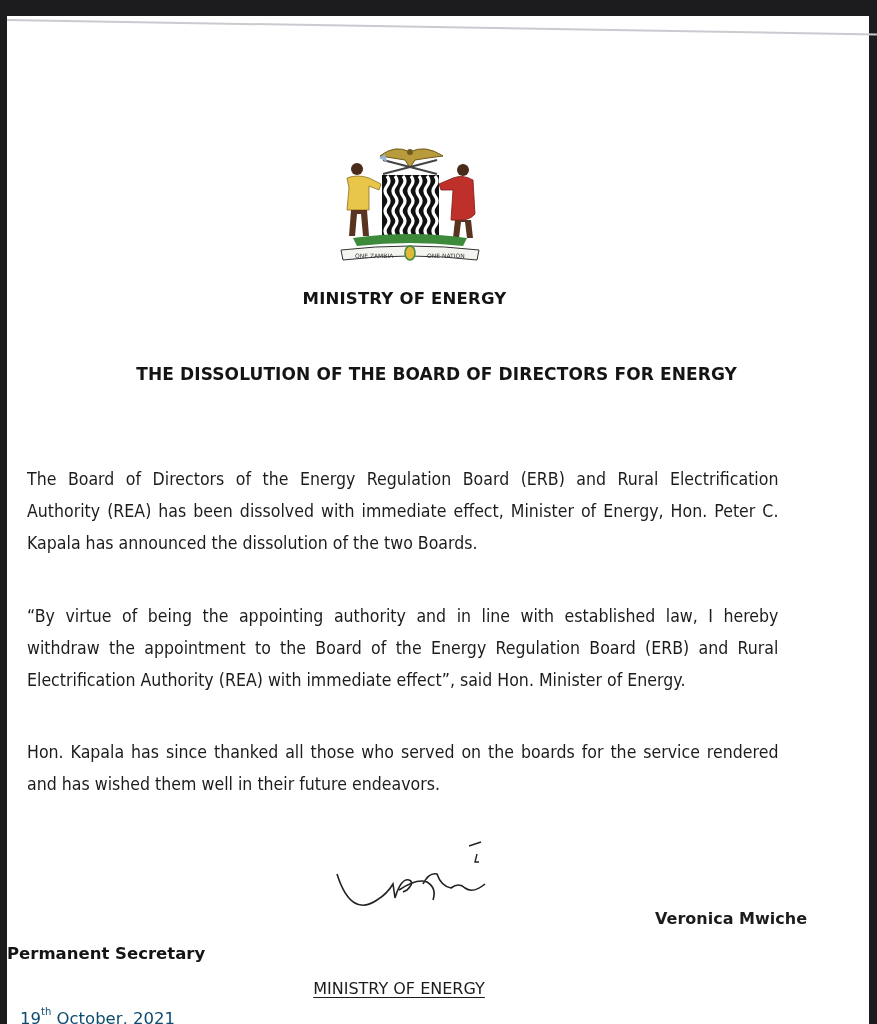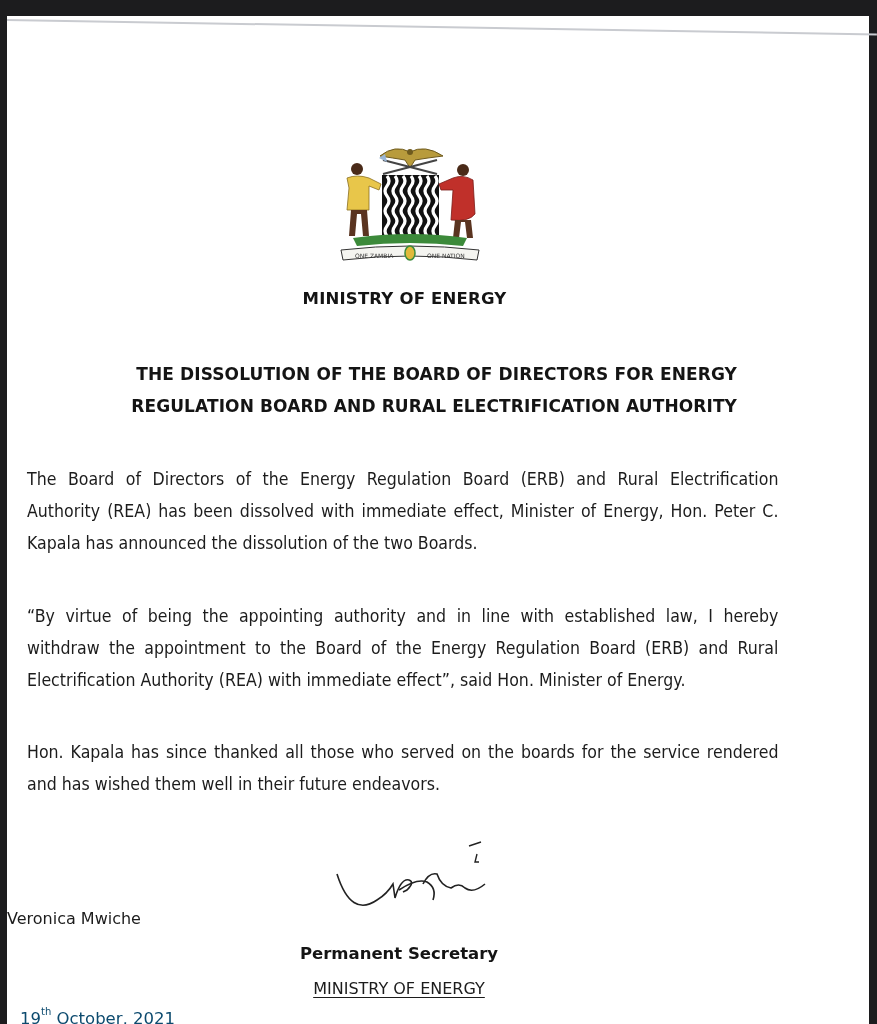--- a/index.html
+++ b/index.html
@@ -40,26 +40,27 @@
       width: 808px;
     }
     .p1 { top: 447px; }
     .p2 { top: 584px; }
     .p3 { top: 720px; }
     .signature {
       position: absolute; left: 322px; top: 822px; width: 180px; height: 80px;
     }
     .sig-name {
       position: absolute; left: 0; width: 800px; top: 893px;
-      text-align: left; font-size: 16px; color: #1c1c1c;
+      text-align: right; font-size: 16px; color: #1c1c1c;
       padding-right: 0; 
+      font-weight: bold;
     }
     .sig-title {
       position: absolute; left: 0; width: 784px; top: 928px;
-      text-align: center; font-size: 16.5px; font-weight: bold; color: #141414;
+      text-align: left; font-size: 16.5px; font-weight: bold; color: #141414;
     }
     .sig-org {
       position: absolute; left: 0; width: 784px; top: 963px;
       text-align: center; font-size: 16px; color: #1c1c1c;
     }
     .sig-org span { text-decoration: underline; text-underline-offset: 3px; }
     .date {
       position: absolute; left: 13px; top: 992px;
       font-size: 16.5px; color: #0c4a6e;
     }
@@ -104,21 +105,20 @@
     <path d="M6 112 Q75 104 144 112 L142 122 Q75 114 8 122 Z" fill="#f4f4f0" stroke="#333" stroke-width="1"></path>
     <text x="20" y="119.5" font-size="6" font-family="DejaVu Sans, sans-serif" fill="#333">ONE ZAMBIA</text>
     <text x="92" y="119.5" font-size="6" font-family="DejaVu Sans, sans-serif" fill="#333">ONE NATION</text>
     <ellipse cx="75" cy="115" rx="5" ry="7" fill="#e1b93a" stroke="#3c8a3a" stroke-width="1.5"></ellipse>
   </svg>
 
   <div class="ministry-title">MINISTRY OF ENERGY</div>
 
   <div class="headline">
     <div>THE DISSOLUTION OF THE BOARD OF DIRECTORS FOR ENERGY</div>
-    <div>REGULATION BOARD AND RURAL ELECTRIFICATION AUTHORITY</div>
   </div>
 
   <p class="para p1">The Board of Directors of the Energy Regulation Board (ERB) and Rural Electrification Authority (REA) has been dissolved with immediate effect, Minister of Energy, Hon. Peter C. Kapala has announced the dissolution of the two Boards.</p>
   <p class="para p2">“By virtue of being the appointing authority and in line with established law, I hereby withdraw the appointment to the Board of the Energy Regulation Board (ERB) and Rural Electrification Authority (REA) with immediate effect”, said Hon. Minister of Energy.</p>
   <p class="para p3">Hon. Kapala has since thanked all those who served on the boards for the service rendered and has wished them well in their future endeavors.</p>
 
   <svg class="signature" viewBox="0 0 180 80">
     <path d="M8 36 Q22 80 48 62 Q58 56 64 46 L66 60 Q72 40 80 42 Q86 44 78 52 L74 54" fill="none" stroke="#222" stroke-width="1.6"></path>
     <path d="M70 52 Q88 40 98 44 Q108 50 104 62 M94 46 Q100 34 108 36 Q112 48 122 50 Q130 44 136 50 Q144 56 156 46" fill="none" stroke="#222" stroke-width="1.6"></path>
     <path d="M140 8 L152 4 M148 16 L146 24 L150 24" fill="none" stroke="#222" stroke-width="1.4"></path>

